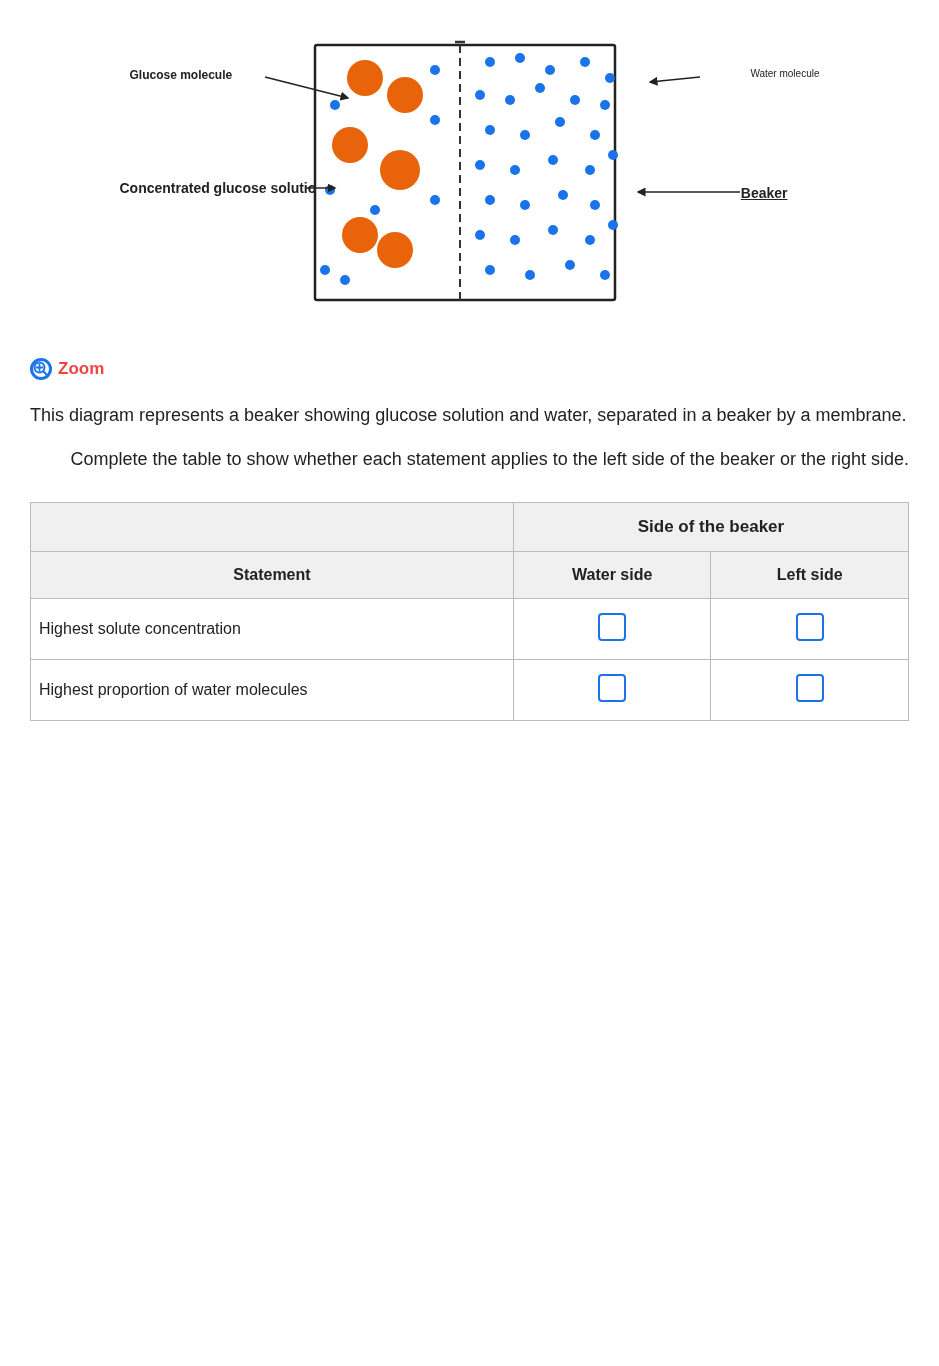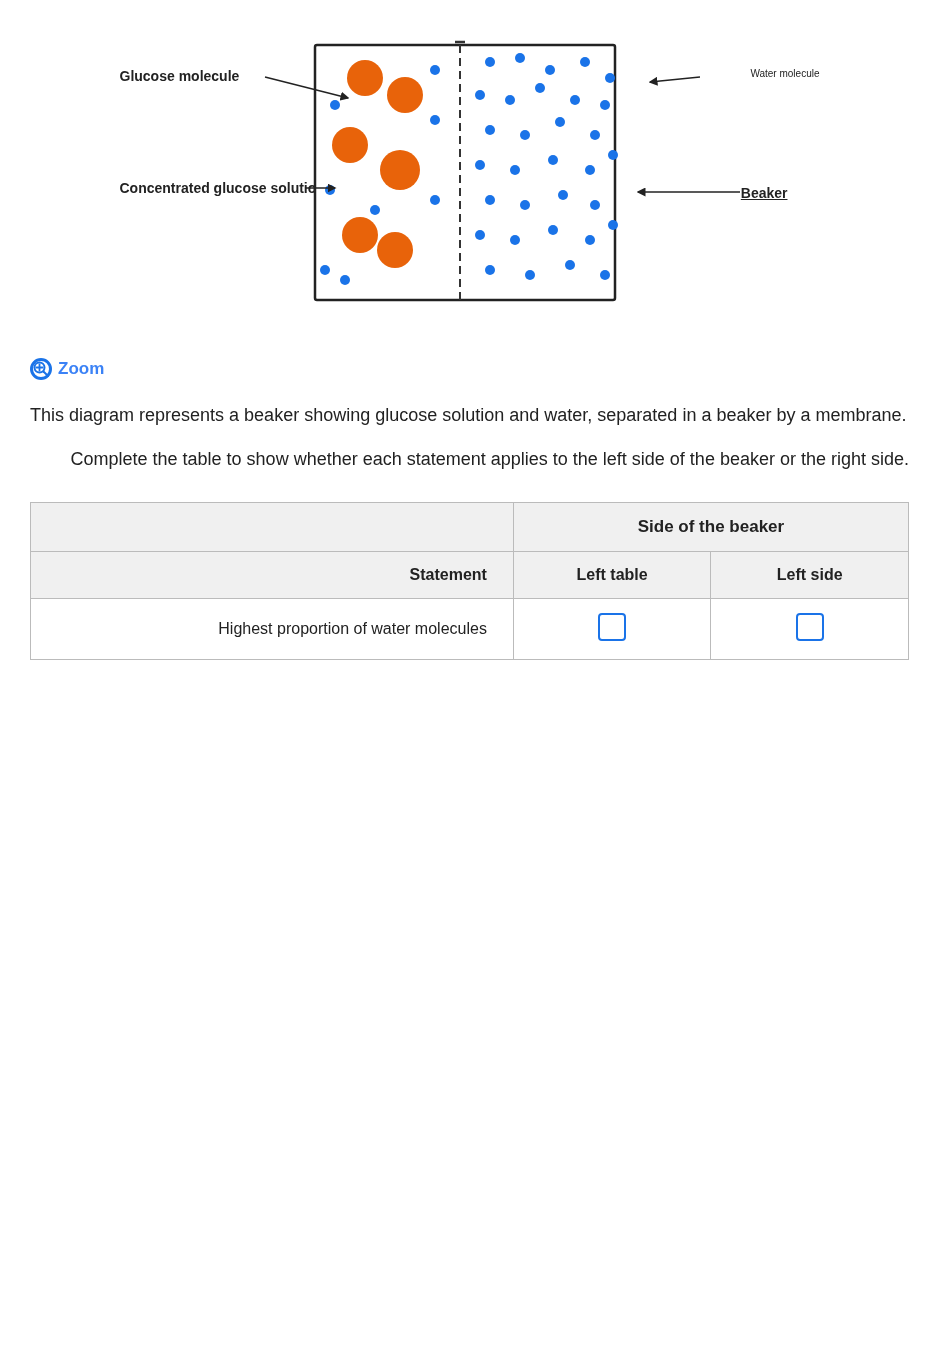--- a/index.html
+++ b/index.html
@@ -19,21 +19,21 @@
       position: relative;
       margin-bottom: 10px;
       padding-top: 10px;
     }
 
     
     .zoom-btn {
       display: flex;
       align-items: center;
       gap: 6px;
-      color: #3b82f6;
+      color: #ef4444;
       font-size: 17px;
       font-weight: bold;
       margin: 18px 0 22px 0;
       cursor: pointer;
       background: none;
       border: none;
       padding: 0;
     }
 
     .zoom-icon {
@@ -68,21 +68,21 @@
     
     .table-wrapper {
       width: 100%;
       border-collapse: collapse;
       border: 1.5px solid #bbb;
     }
 
     .table-wrapper th,
     .table-wrapper td {
       border: 1.5px solid #bbb;
-      padding: 14px 26px;
+      padding: 14px 8px;
       vertical-align: middle;
     }
 
     .table-header-main {
       background: #f0f0f0;
       text-align: center;
       font-size: 17px;
       font-weight: bold;
       border-bottom: 1.5px solid #bbb;
     }
@@ -114,33 +114,33 @@
     .checkbox {
       width: 28px;
       height: 28px;
       border: 2px solid #1a73e8;
       border-radius: 4px;
       display: inline-block;
       background: #fff;
       cursor: pointer;
     }
 
-    .col-statement { width: 55%; text-align: right; }
+    .col-statement { width: 55%; }
     .col-left { width: 22.5%; }
     .col-right { width: 22.5%; }
 
     
   </style>
 </head>
 <body>
 
 <div class="diagram-container">
   <div style="position:relative; width:700px; height:310px; margin: 0 auto;">
 
-    <div style="position:absolute; left:0; top:38px; font-size:14px; font-weight:bold;">Glucose molecule</div>
+    <div style="position:absolute; left:10px; top:38px; font-size:12px; font-weight:bold;">Glucose molecule</div>
     <div style="position:absolute; left:0; top:150px; font-size:14px; font-weight:bold;">Concentrated glucose solution</div>
 
     <div style="position:absolute; right:0; top:38px; font-size:10px; font-weight:normal;">Water molecule</div>
     <div style="position:absolute; right:32px; top:155px; font-size:14px; font-weight:bold;text-decoration:underline;">Beaker</div>
 
     <svg style="position:absolute; left:185px; top:10px;" width="330" height="280" viewBox="0 0 330 280">
 
       <rect x="10" y="5" width="300" height="255" rx="2" ry="2" fill="white" stroke="#222" stroke-width="2.5"></rect>
 
       <line x1="155" y1="5" x2="155" y2="260" stroke="#333" stroke-width="2" stroke-dasharray="8,5"></line>
@@ -232,26 +232,35 @@
 <p class="instruction">Complete the table to show whether each statement applies to the left side of the beaker or the right side.</p>
 
 <table class="table-wrapper">
   <thead>
     <tr>
       <th class="col-statement" style="background:#f0f0f0; border:1.5px solid #bbb;"></th>
       <th colspan="2" class="table-header-main col-left col-right" style="text-align:center; background:#f0f0f0;">Side of the beaker</th>
     </tr>
     <tr>
       <th class="table-subheader col-statement">Statement</th>
-      <th class="table-subheader-center col-left">Left table</th>
+      <th class="table-subheader-center col-left">Water side</th>
       <th class="table-subheader-center col-right">Left side</th>
     </tr>
   </thead>
   <tbody>
     <tr>
+      <td class="statement-cell col-statement">Highest solute concentration</td>
+      <td class="checkbox-cell col-left">
+        <span class="checkbox"></span>
+      </td>
+      <td class="checkbox-cell col-right">
+        <span class="checkbox"></span>
+      </td>
+    </tr>
+    <tr>
       <td class="statement-cell col-statement">Highest proportion of water molecules</td>
       <td class="checkbox-cell col-left">
         <span class="checkbox"></span>
       </td>
       <td class="checkbox-cell col-right">
         <span class="checkbox"></span>
       </td>
     </tr>
   </tbody>
 </table>

